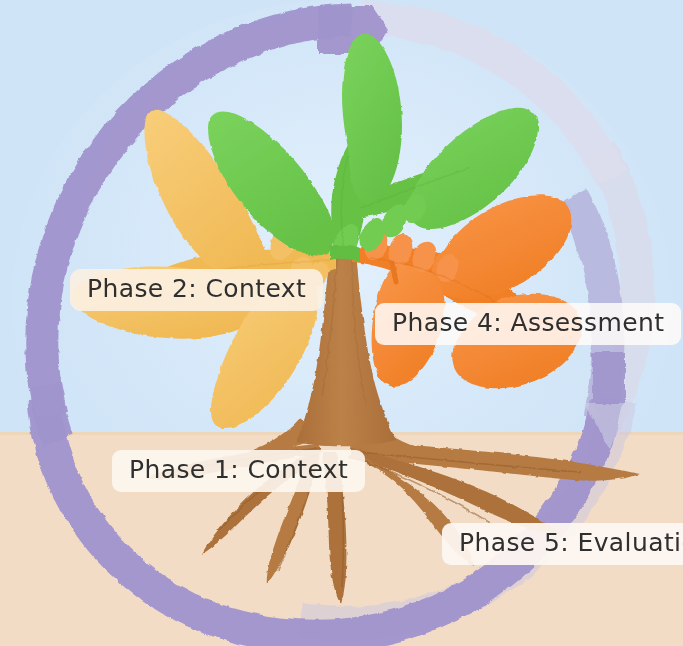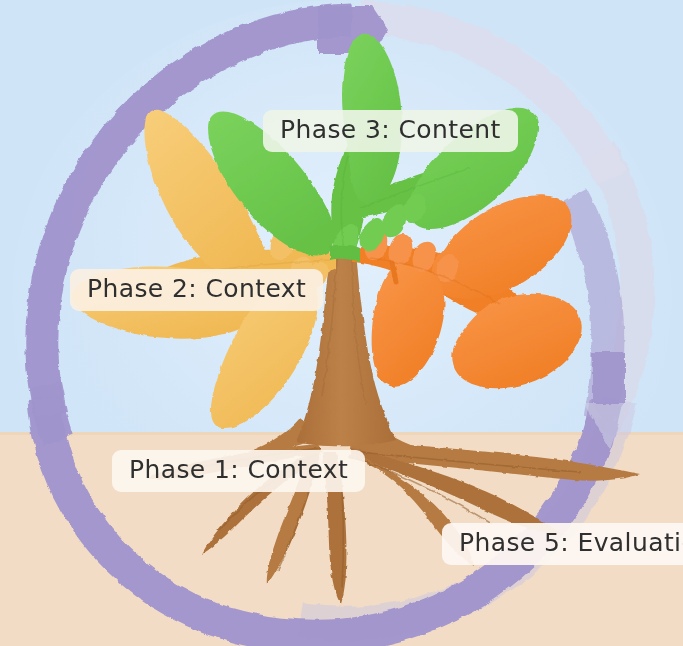--- a/index.html
+++ b/index.html
@@ -39,20 +39,21 @@
   }
   .label-1 {
     left: 112px;
     top: 450px;
     background: rgba(253, 247, 240, 0.90);
   }
   .label-2 {
     left: 70px;
     top: 269px;
     background: rgba(251, 240, 226, 0.92);
+    border-radius: 11px;
   }
   .label-3 {
     left: 263px;
     top: 110px;
     background: rgba(238, 245, 232, 0.90);
   }
   .label-4 {
     left: 375px;
     top: 303px;
     background: rgba(255, 252, 249, 0.86);
@@ -316,18 +317,18 @@
       <path d="M 330 246 C 340 244, 352 244, 360 248 L 360 262 C 348 258, 338 258, 330 260 Z" fill="#5fbc3f"></path>
     </g>
 
     <rect x="0" y="0" width="683" height="646" fill="#ffffff" opacity="0.02"></rect>
   </svg>
 
   <div class="label label-1">Phase 1: Context</div>
 
   <div class="label label-2">Phase 2: Context</div>
 
-  <div class="label label-3">Phase 3: Content</div>
-
+
+  <div class="label label-4">Phase 4: Assessment</div>
 
   <div class="label label-5">Phase 5: Evaluation</div>
 
 </div>
 
 </body></html>

